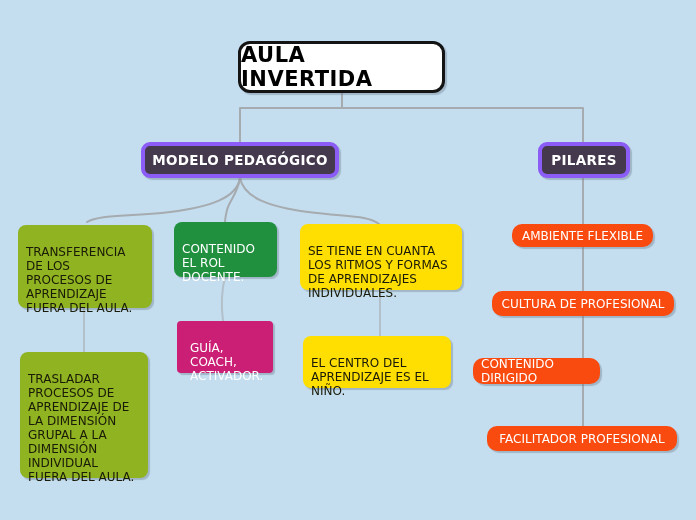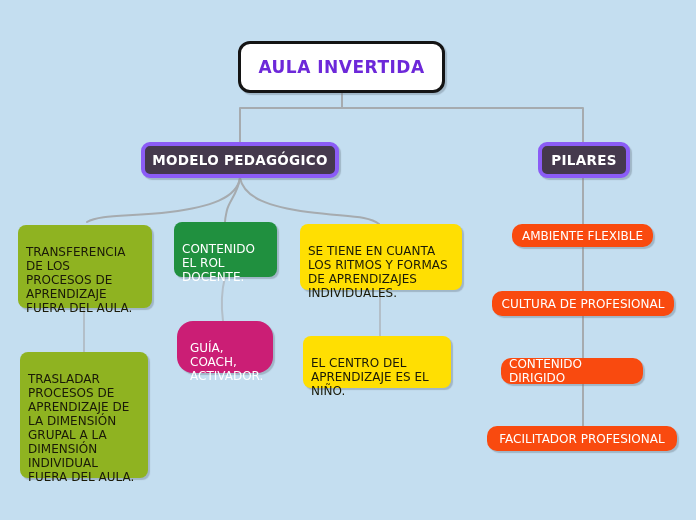--- a/index.html
+++ b/index.html
@@ -24,21 +24,21 @@
     box-shadow:2px 2px 1px rgba(108,122,137,0.40);
   }
   .node .lbl{white-space:pre-line;}
   
   .n-root{
     left:238px;top:41px;width:207px;height:52px;
     background:#ffffff;
     border:3px solid #141414;
     border-radius:12px;
     display:flex;align-items:center;justify-content:center;
-    font-size:17px;font-weight:700;color:#6d28d9;
+    font-size:21px;font-weight:700;color:#000000;
     letter-spacing:0.5px;
   }
   
   .branch{
     background:#45394d;
     border:4px solid #8b5cf6;
     border-radius:9px;
     display:flex;align-items:center;justify-content:center;
     color:#ffffff;font-weight:700;font-size:13.5px;
     letter-spacing:0.3px;
@@ -49,36 +49,36 @@
   .child{
     border-radius:8px;
     font-size:12px;line-height:14px;
     padding:6px 8px;
   }
   .olive{background:#8fb321;color:#1a1a08;}
   .n-transferencia{left:18px;top:225px;width:134px;height:83px;}
   .n-trasladar{left:20px;top:352px;width:128px;height:126px;}
   .green{background:#20903f;color:#ffffff;}
   .n-replantea{left:174px;top:222px;width:103px;height:55px;}
-  .magenta{background:#cb1e75;color:#ffffff;border-radius:16px;padding-left:13px;}
+  .magenta{background:#cb1e75;color:#ffffff;border-radius:4px;padding-left:13px;}
   .n-guia{left:177px;top:321px;width:96px;height:52px;}
   .yellow{background:#ffdf02;color:#1a1a08;}
   .n-setiene{left:300px;top:224px;width:162px;height:66px;}
   .n-elcentro{left:303px;top:336px;width:148px;height:52px;}
   
   .pill{
     background:#f94a0f;color:#ffffff;
     border-radius:10px;
     font-size:12px;
     display:flex;align-items:center;justify-content:center;
     padding:0 8px;
   }
   .n-ambiente{left:512px;top:224px;width:141px;height:23px;}
   .n-cultura{left:492px;top:291px;width:182px;height:25px;}
-  .n-contenido{left:501px;top:358px;width:142px;height:26px;}
+  .n-contenido{left:473px;top:358px;width:127px;height:26px;}
   .n-facilitador{left:487px;top:426px;width:190px;height:25px;text-align:center;}
 </style>
 </head>
 <body>
 
 <div class="canvas">
 
   <svg class="connector-layer" viewBox="0 0 696 520" xmlns="http://www.w3.org/2000/svg" fill="none" stroke="#a6abaf" stroke-width="2" stroke-linecap="round">
     <path d="M342,93 V108 M240,108 H583 M240,108 V142 M583,108 V142"></path>
     <path d="M240,178 C237,198 210,207 170,212 C130,217 100,214 87,222"></path>

